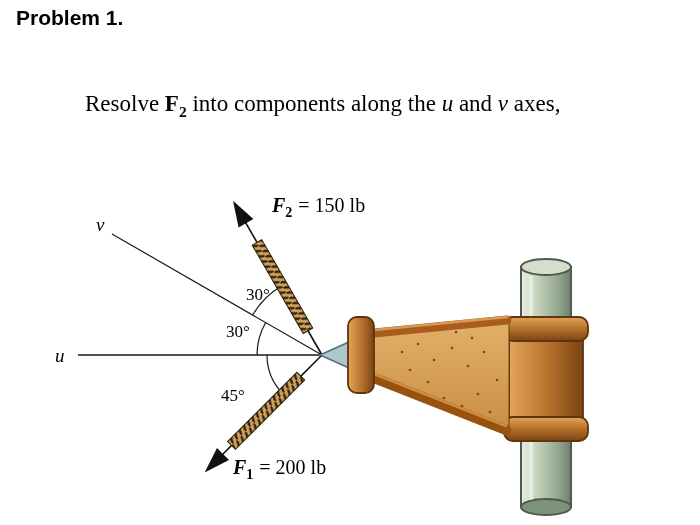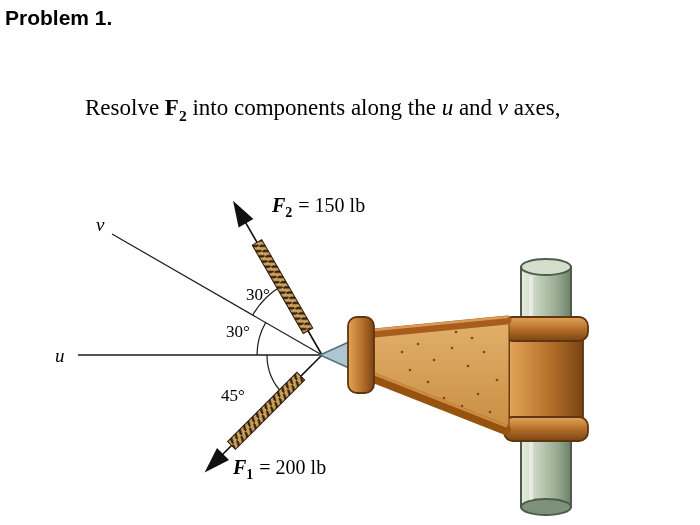--- a/index.html
+++ b/index.html
@@ -1,27 +1,27 @@
 <!DOCTYPE html>
 <html><head>
 <meta charset="utf-8">
 <style>
   html,body{margin:0;padding:0;background:#fff;}
   .canvas{
     position:relative;width:700px;height:525px;background:#ffffff;
     overflow:hidden;font-family:"Liberation Serif", serif;color:#000;
   }
   .heading{
-    position:absolute;left:5px;top:6px;
+    position:absolute;left:16px;top:6px;
     font-family:"Liberation Sans", sans-serif;
     font-weight:700;font-size:21px;color:#000;
   }
   .statement{
     position:absolute;left:14px;top:86px;width:682px;
-    font-size:23px;line-height:44px;color:#000;
+    font-size:23px;line-height:35px;color:#000;
   }
   .statement .line1{padding-left:71px;}
   .statement b{font-weight:700;}
   .statement sub{font-size:0.68em;}
   .statement i{font-style:italic;}
   svg.diagram{position:absolute;left:0;top:0;}
   .flabel{font-size:20px;}
   .fsym{font-style:italic;font-weight:700;}
   .fsub{font-size:14px;font-weight:700;}
   .alabel{font-size:17px;}

